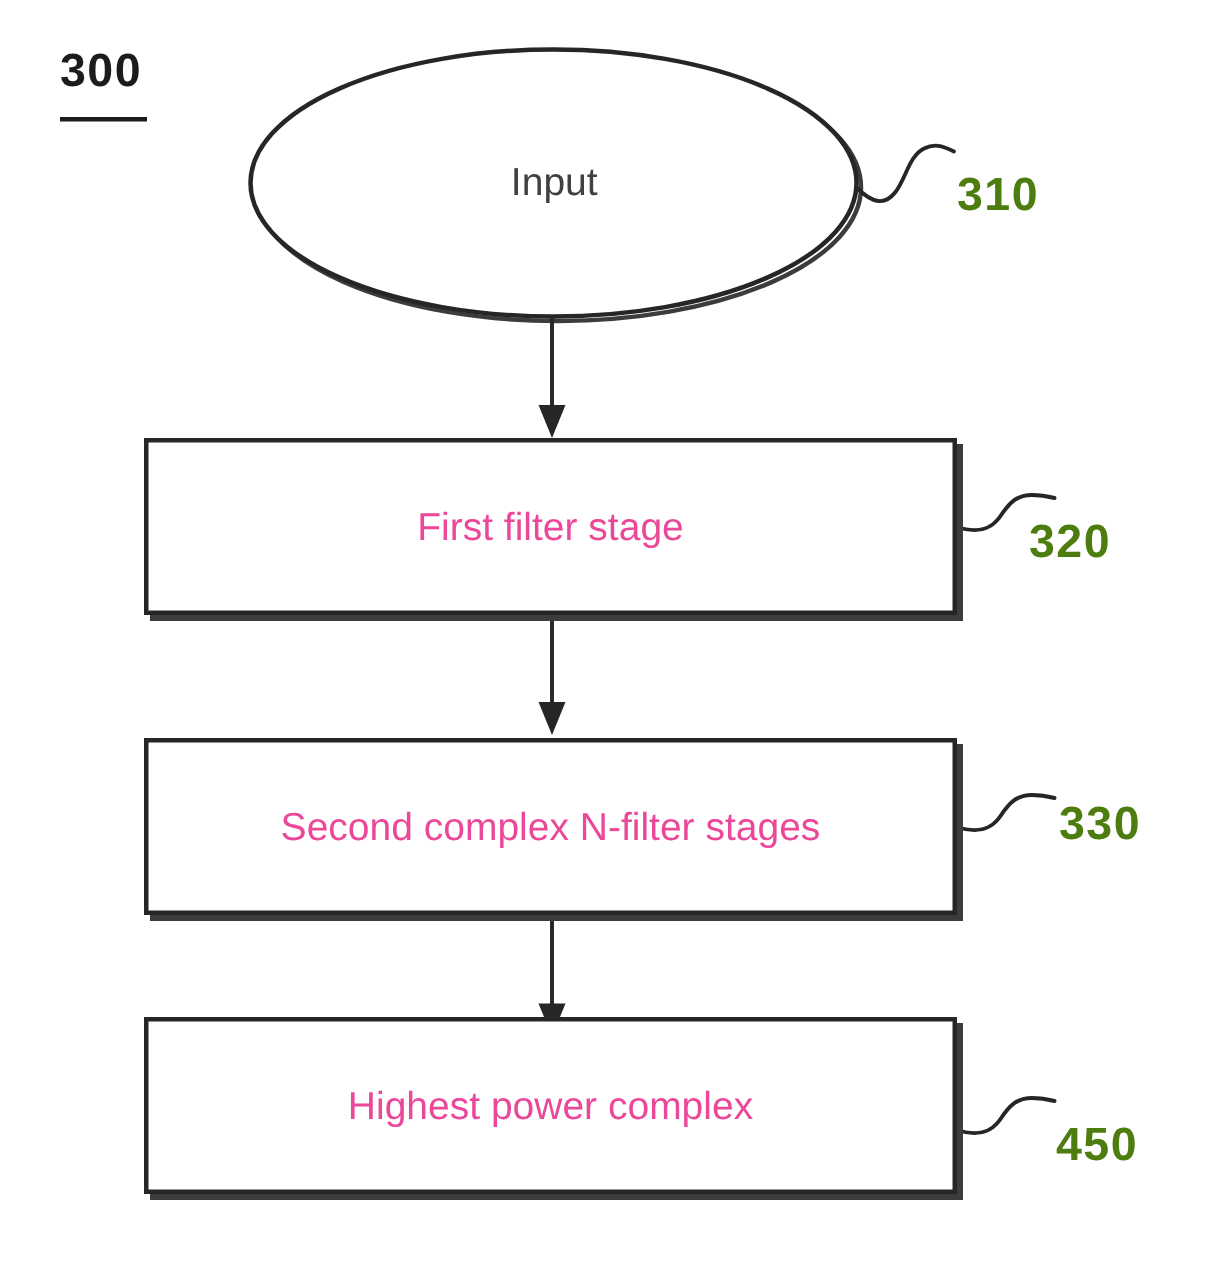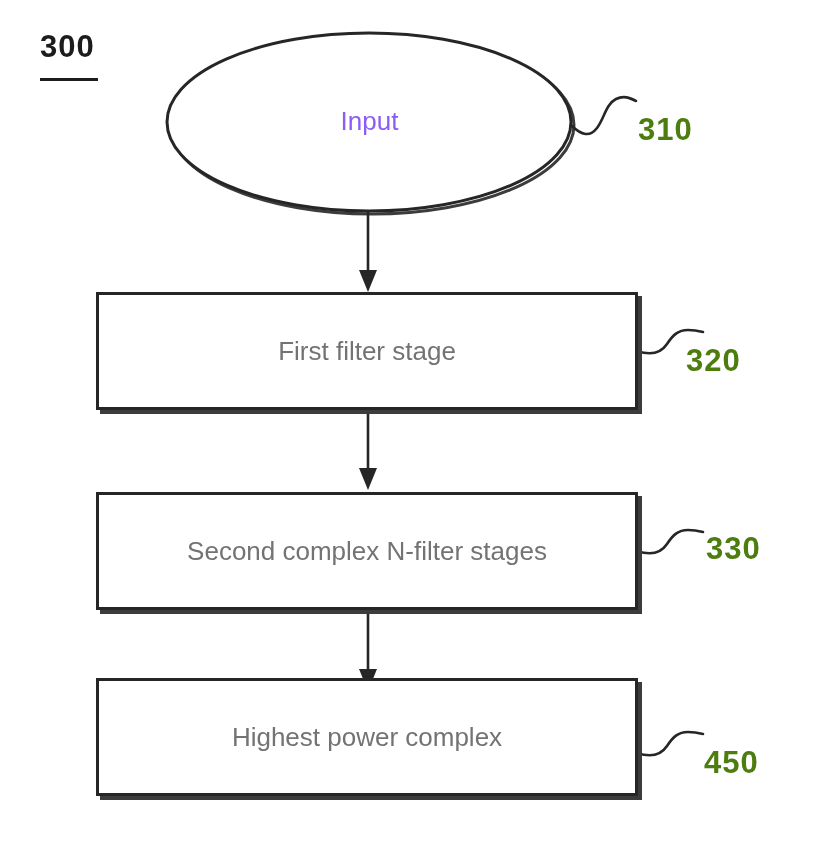--- a/index.html
+++ b/index.html
@@ -32,41 +32,41 @@
     letter-spacing: 1px;
     color: #1c1c1c;
     border-bottom: 3px solid #1c1c1c;
     padding: 0 3px 16px 0;
     line-height: 1.0;
   }
   .node-text {
     position: absolute;
     text-align: center;
     font-size: 26px;
-    color: #8b5cf6;
+    color: #404040;
     line-height: 1.1;
   }
   .ellipse-label {
     left: 167px;
     top: 107px;
     width: 405px;
   }
   .box {
     position: absolute;
     left: 96px;
     width: 536px;
     height: 112px;
     background: #ffffff;
     border: 3px solid #262626;
     box-shadow: 4px 4px 0 #3c3c3c;
     display: flex;
     align-items: center;
     justify-content: center;
     font-size: 26px;
-    color: #737373;
+    color: #ec4899;
   }
   .box-1 { top: 292px; }
   .box-2 { top: 492px; }
   .box-3 { top: 678px; }
   .ref {
     position: absolute;
     font-size: 31px;
     font-weight: bold;
     letter-spacing: 1px;
     color: #4d7c0f;

